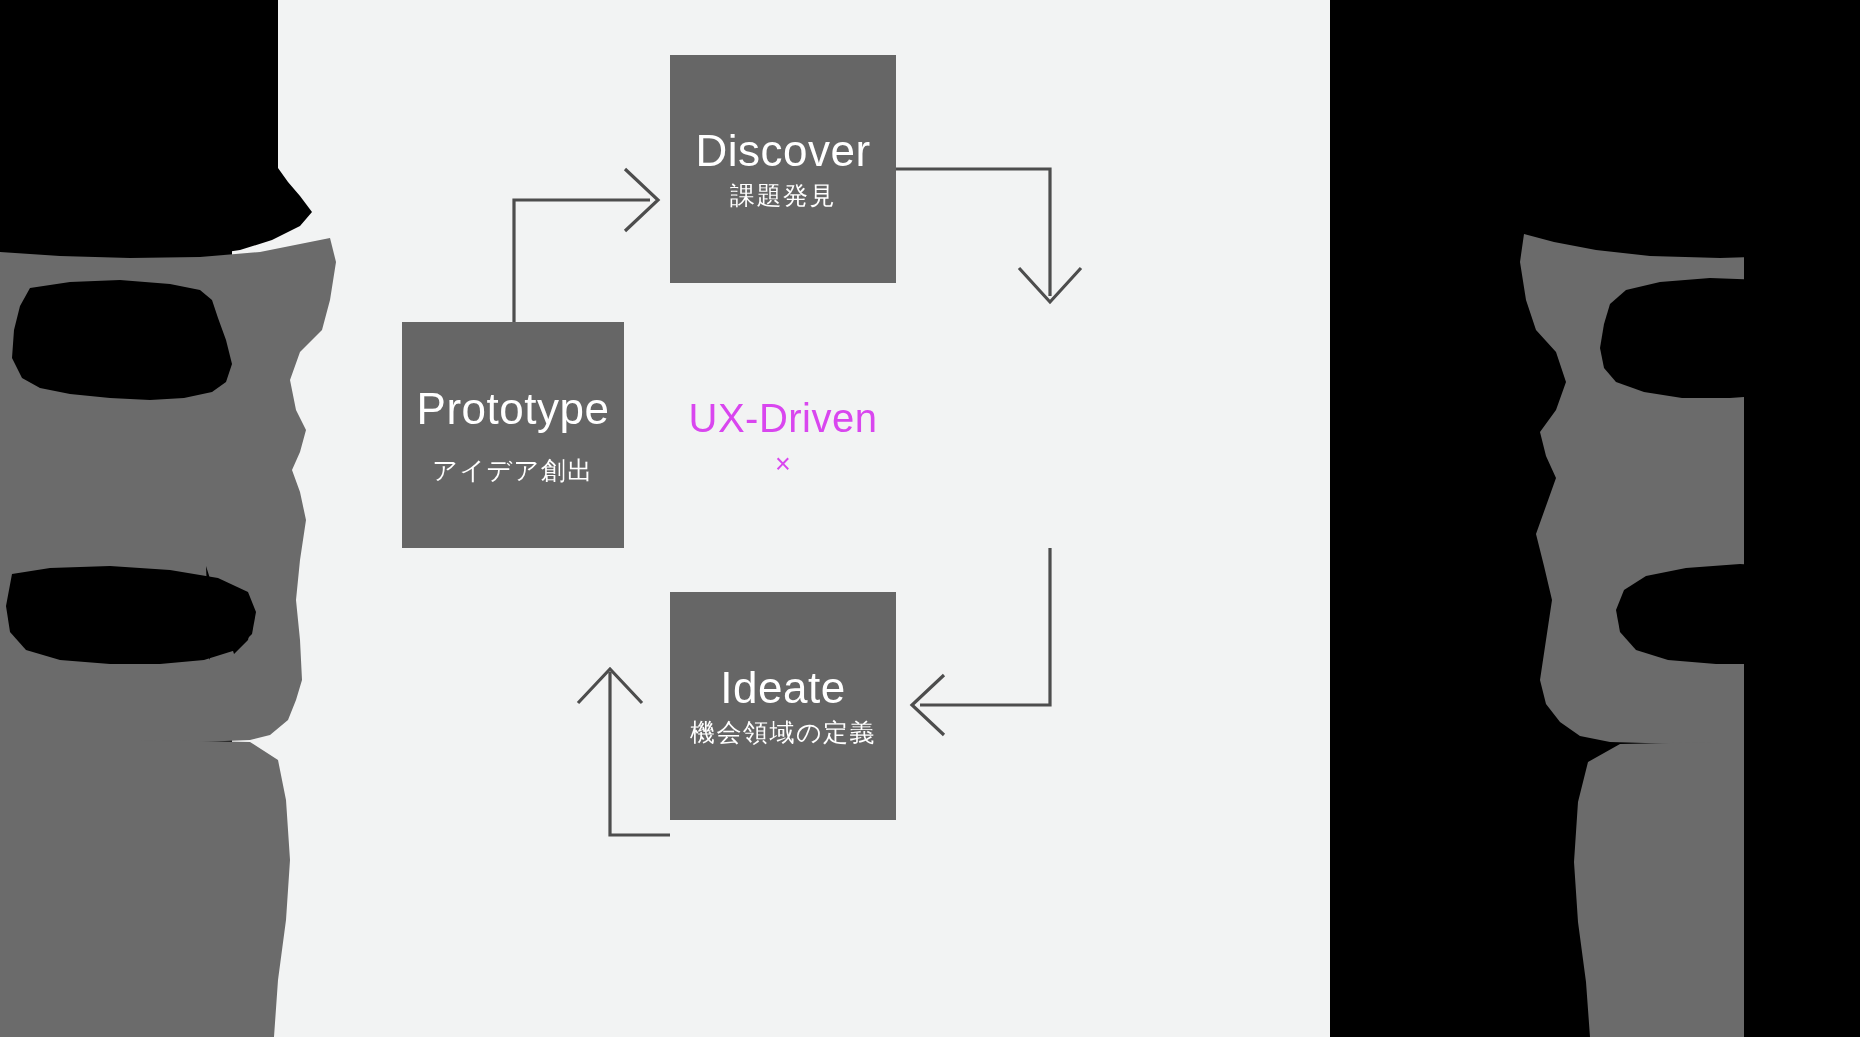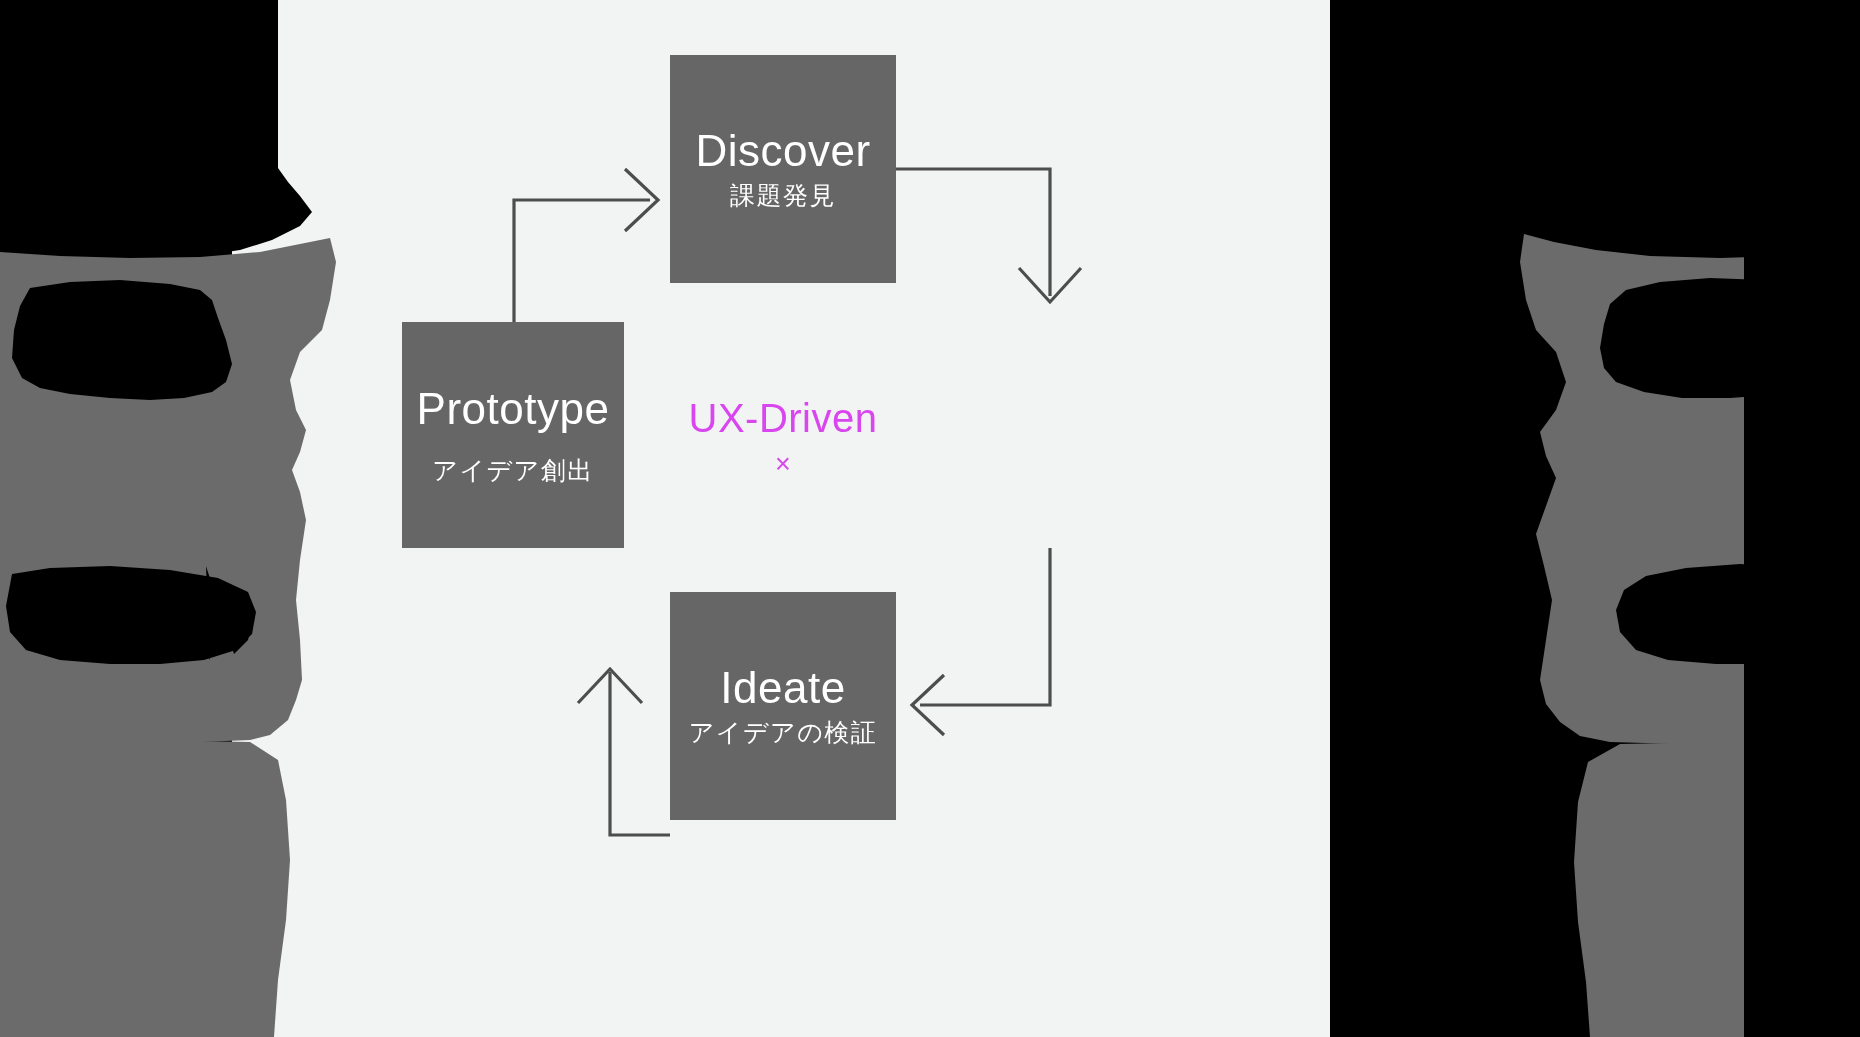--- a/index.html
+++ b/index.html
@@ -163,21 +163,21 @@
   </svg>
 
   <div class="node" id="node-discover">
     <div class="node-en">Discover</div>
     <div class="node-ja">課題発見</div>
   </div>
 
 
   <div class="node" id="node-ideate">
     <div class="node-en">Ideate</div>
-    <div class="node-ja">アイデアの検証</div>
+    <div class="node-ja">機会領域の定義</div>
   </div>
 
   <div class="node" id="node-prototype">
     <div class="node-en">Prototype</div>
     <div class="node-ja">アイデア創出</div>
   </div>
 
   <div id="center-label">
     <div class="center-line">UX-Driven</div>
     <div class="center-x">×</div>

